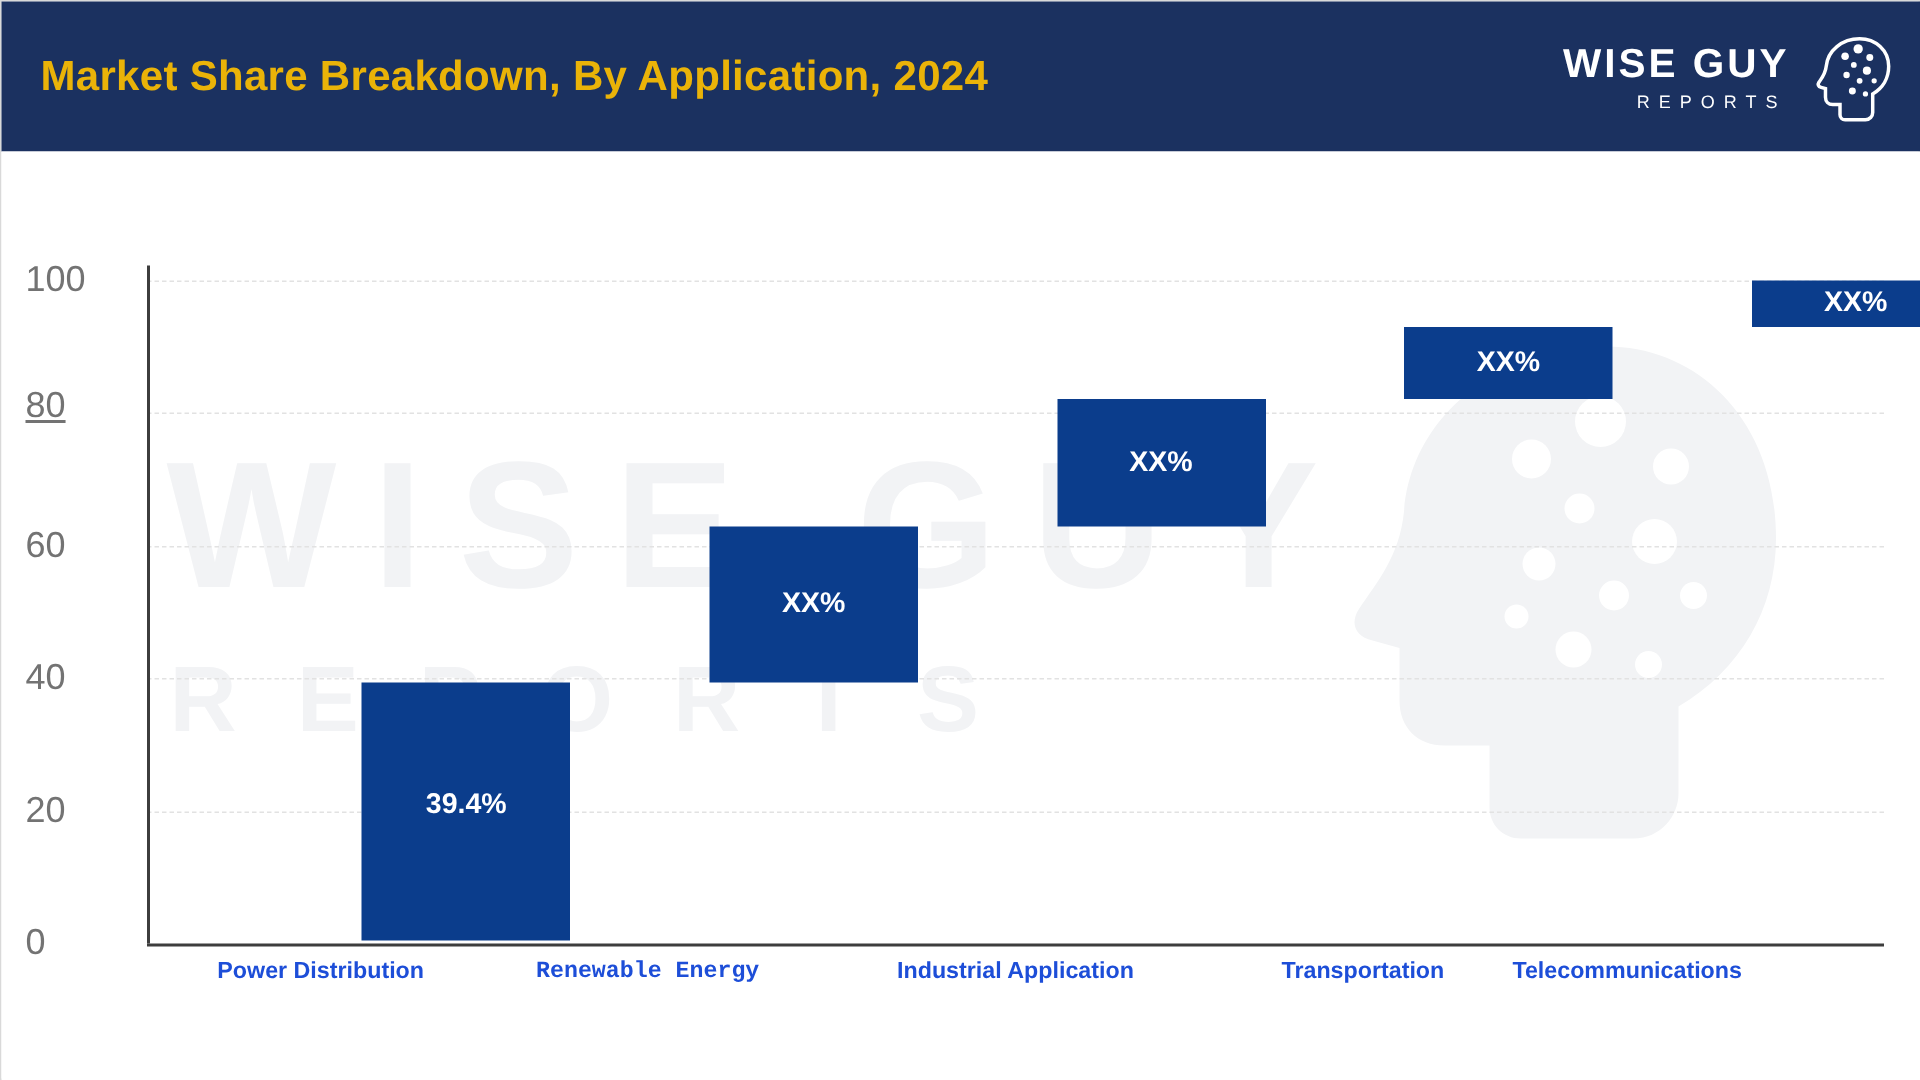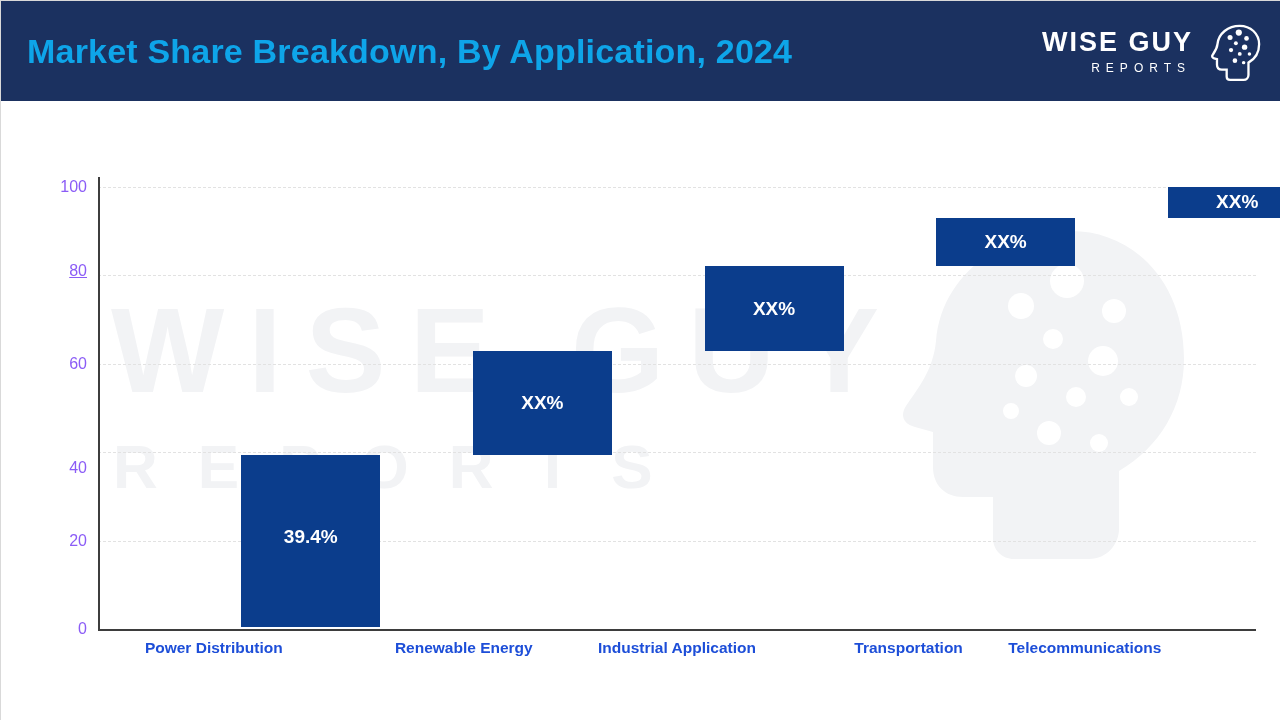--- a/index.html
+++ b/index.html
@@ -21,22 +21,22 @@
   .header {
     position: absolute;
     left: 0; top: 0;
     width: 1280px; height: 100px;
     background: #1b3160;
     display: flex;
     align-items: center;
     justify-content: space-between;
   }
   .header-title {
-    color: #0ea5e9;
-    font-size: 34px;
+    color: #eab308;
+    font-size: 28px;
     font-weight: bold;
     padding-left: 26px;
     letter-spacing: .2px;
     white-space: nowrap;
   }
   .logo {
     display: flex;
     align-items: center;
     padding-right: 18px;
     gap: 8px;
@@ -111,23 +111,23 @@
   .axis-x {
     position: absolute;
     left: 97px; top: 528px;
     width: 1158px; height: 0;
     border-top: 2px solid #3d3d3d;
   }
   .ytick {
     position: absolute;
     right: 1194px;  
     width: 70px;
-    text-align: right;
-    font-size: 16px;
-    color: #8b5cf6;
+    text-align: left;
+    font-size: 24px;
+    color: #737373;
     transform: translateY(-50%);
   }
   .bar {
     position: absolute;
     background: #0b3d8c;
   }
   .bar-label {
     position: absolute;
     width: 100%;
     text-align: center;
@@ -215,30 +215,30 @@
           <div class="bar-label" style="top: 24.089px;">XX%</div>
         </div>
         <div class="bar" style="left: 1069.7px; top: 86px; width: 139px; height: 30.94px; background: rgb(11, 61, 140);">
           <div class="bar-label" style="top: 15.47px;">XX%</div>
         </div>
       </div>
 
     <div id="yticks">
         <div class="ytick" style="top: 528px;">0</div>
         <div class="ytick" style="top: 439.6px;">20</div>
-        <div class="ytick" style="top: 351.2px; margin-top: 16px;">40</div>
+        <div class="ytick" style="top: 351.2px;">40</div>
         <div class="ytick" style="top: 262.8px;">60</div>
         <div class="ytick" style="top: 170px; text-decoration: underline;">80</div>
         <div class="ytick" style="top: 86px;">100</div>
       </div>
 
     <div class="axis-y"></div>
     <div class="axis-x"></div>
 
     <div id="catlabels">
         <div class="cat-label" style="left: 97px; width: 231.6px;">Power Distribution</div>
-        <div class="cat-label" style="left: 347px; width: 231.6px;">Renewable Energy</div>
+        <div class="cat-label" style="left: 315px; width: 231.6px; font-family: Liberation Mono, monospace;">Renewable Energy</div>
         <div class="cat-label" style="left: 560.2px; width: 231.6px;">Industrial Application</div>
         <div class="cat-label" style="left: 791.8px; width: 231.6px;">Transportation</div>
         <div class="cat-label" style="left: 968px; width: 231.6px;">Telecommunications</div>
       </div>
   </div>
 </div>
 
 </body></html>

